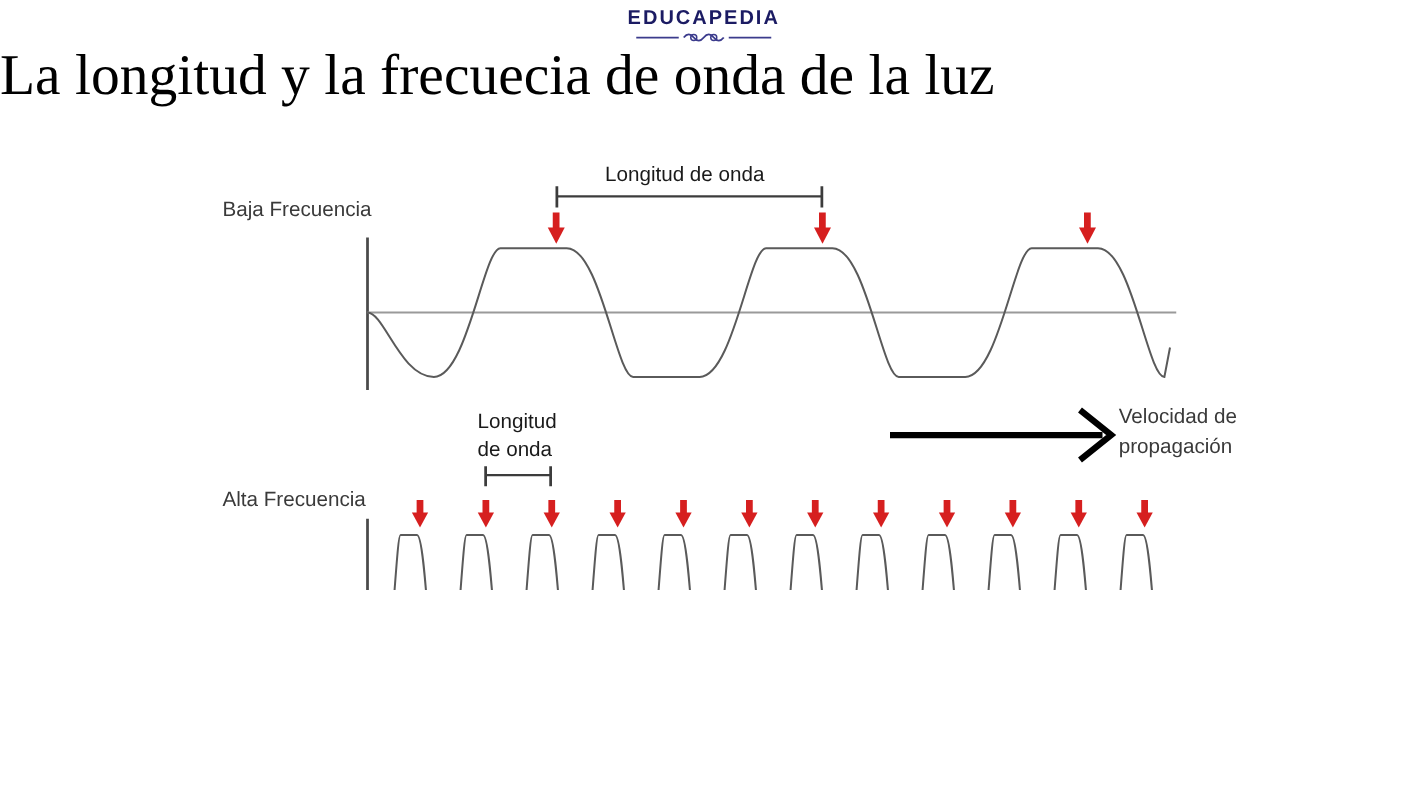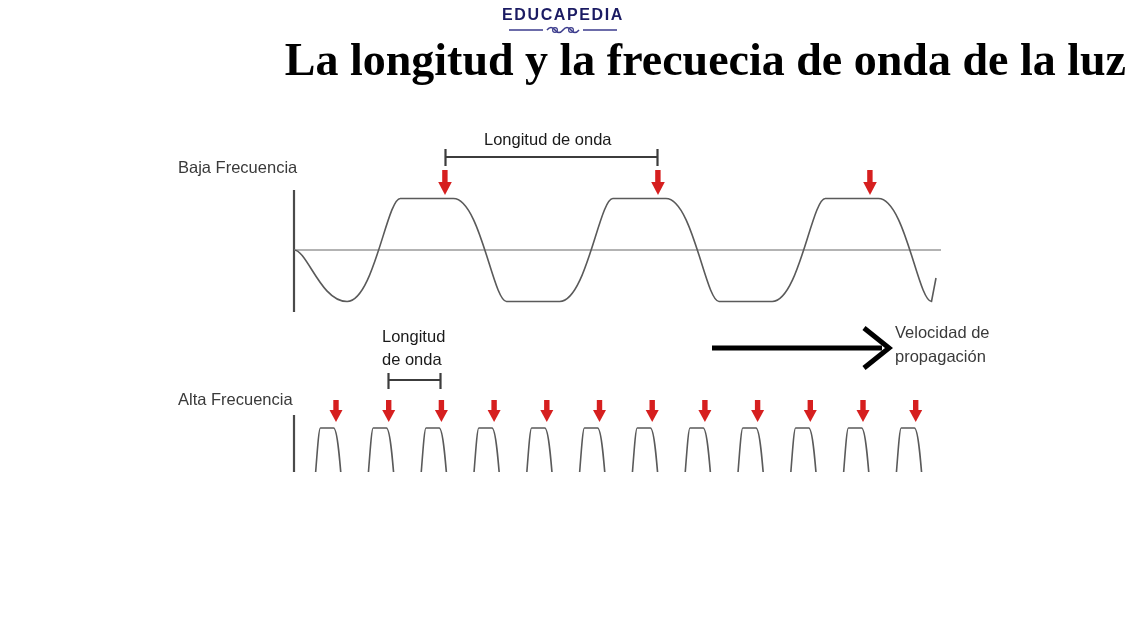--- a/index.html
+++ b/index.html
@@ -43,28 +43,27 @@
     height: 10px;
     line-height: 10px;
   }
 
   
   #title {
     position: absolute;
     left: 0;
     top: 32px;
     width: 1126px;
-    text-align: right;
+    text-align: left;
     font-family: "Liberation Serif", serif;
     font-size: 46px;
     line-height: 56px;
     color: #000000;
     white-space: nowrap;
     letter-spacing: 0px;
-    font-weight: bold;
   }
 
   
   #diagram {
     position: absolute;
     left: 0;
     top: 100px;
     width: 1126px;
     height: 532px;
   }

